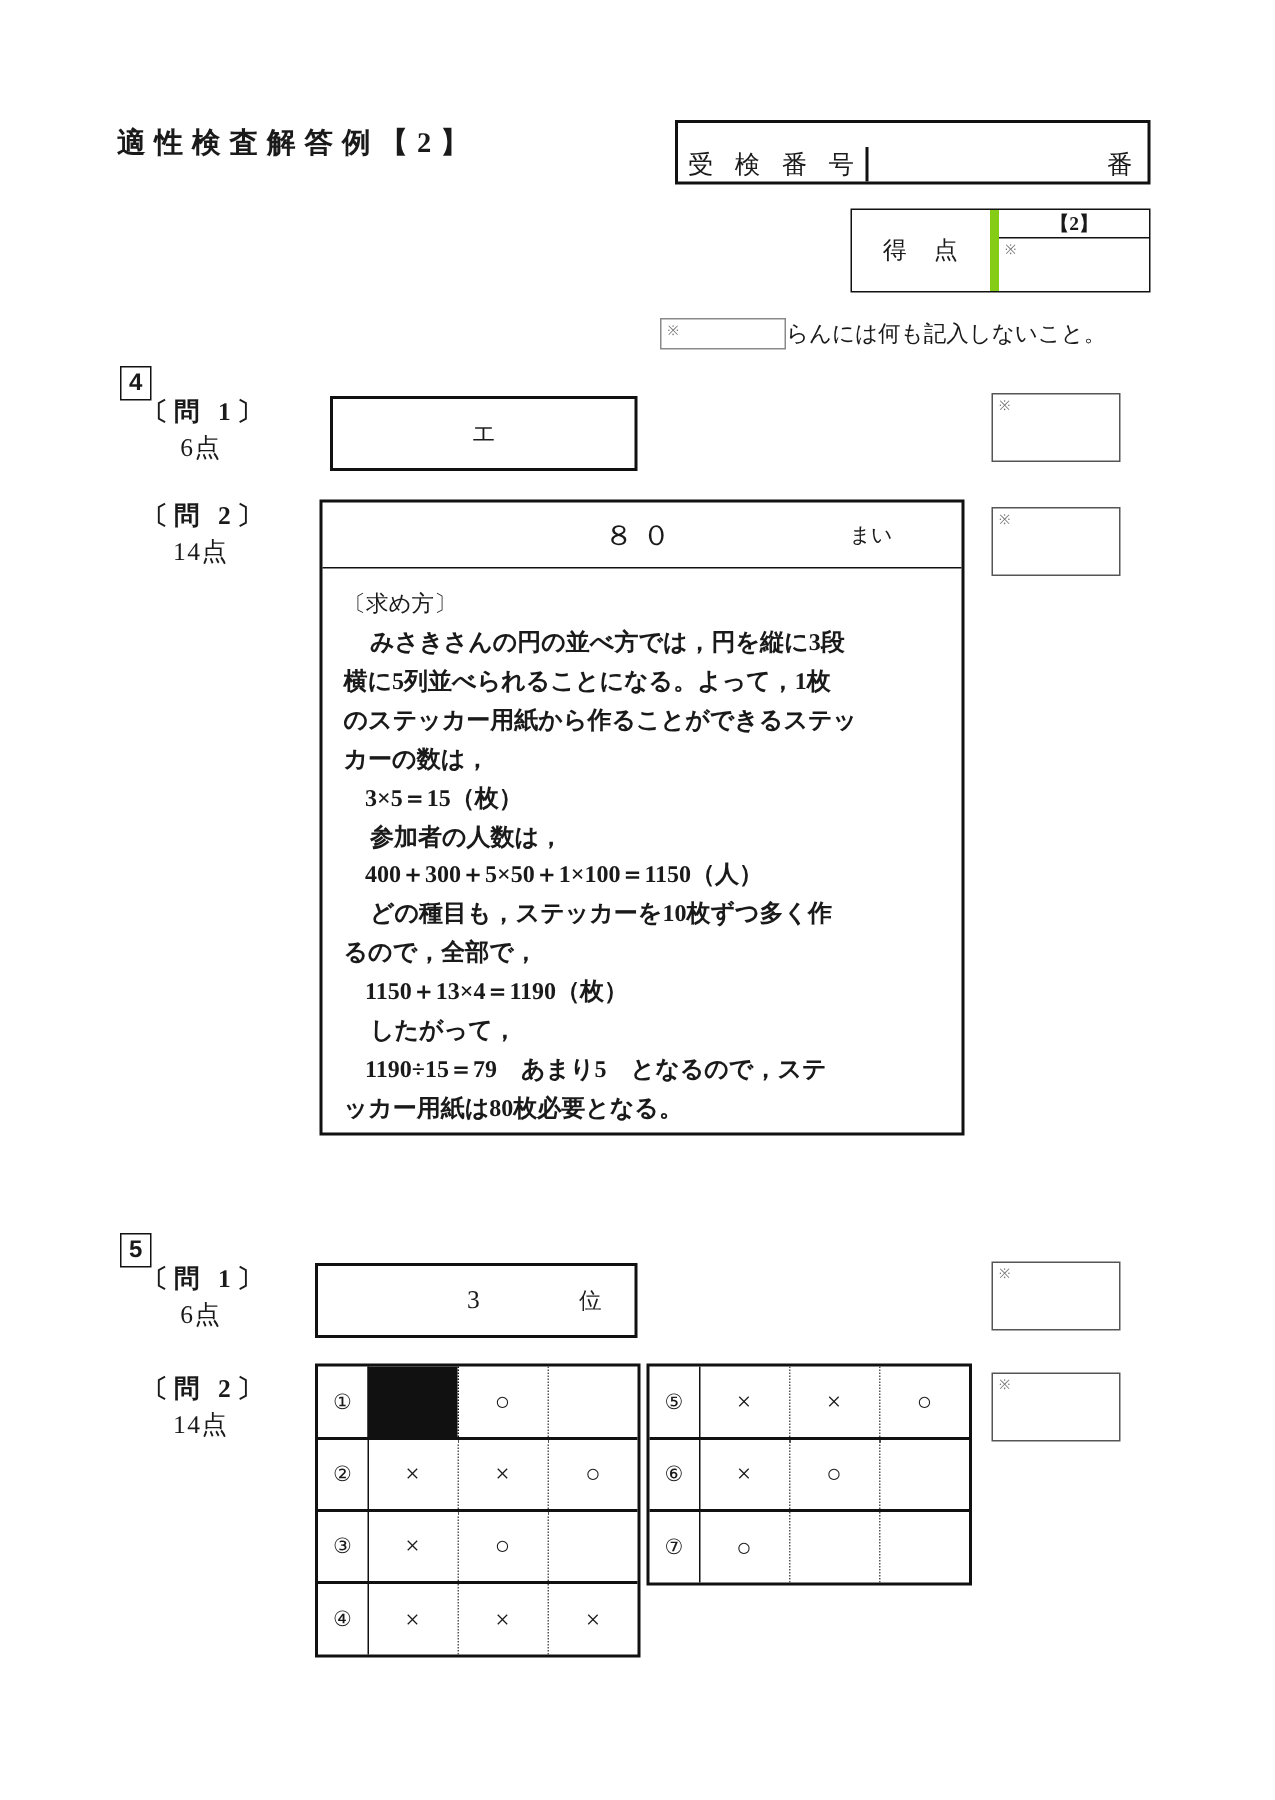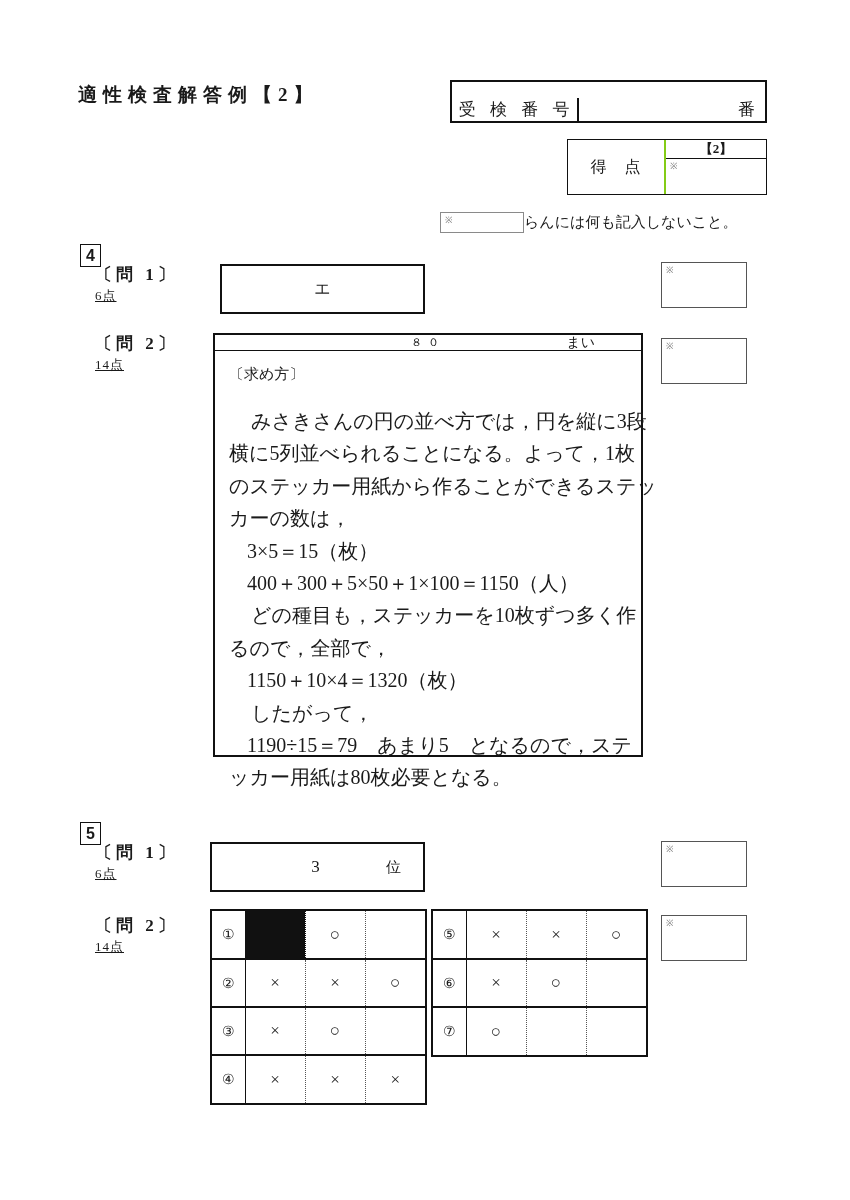--- a/index.html
+++ b/index.html
@@ -71,21 +71,21 @@
     left: 567px;
     top: 139px;
     width: 200px;
     height: 56px;
     border: 1px solid #111;
     display: flex;
     box-sizing: border-box;
   }
   #score-label {
     width: 98px;
-    border-right: 2px solid #84cc16;
+    border-right: 6px solid #84cc16;
     display: flex;
     align-items: center;
     justify-content: center;
     font-size: 16px;
     letter-spacing: 7px;
     box-sizing: border-box;
     padding-left: 6px;
   }
   #score-col {
     flex: 1;
@@ -160,27 +160,26 @@
     text-align: left;
     white-space: nowrap;
   }
   .q-label .q-title {
     font-size: 17px;
     letter-spacing: 4px;
     font-weight: 700;
     display: block;
   }
   .q-label .q-points {
-    font-size: 13px;
+    font-size: 17px;
     display: block;
-    text-align: left;
+    text-align: center;
     padding-right: 6px;
     margin-top: 1px;
     letter-spacing: 1px;
-    text-decoration: underline;
   }
 
   
   .ans-box {
     position: absolute;
     border: 2px solid #111;
     box-sizing: border-box;
     display: flex;
     align-items: center;
     justify-content: center;
@@ -207,32 +206,32 @@
   }
   #ans-4-2-head {
     height: 44px;
     border-bottom: 1px solid #111;
     display: flex;
     align-items: center;
     justify-content: center;
     position: relative;
     box-sizing: border-box;
   }
-  #ans-4-2-head .val { font-size: 11px; letter-spacing: 6px; }
+  #ans-4-2-head .val { font-size: 19px; letter-spacing: 6px; }
   #ans-4-2-head .unit { position: absolute; right: 46px; font-size: 14px; }
   #ans-4-2-body {
     flex: 1;
     padding: 14px 14px 0 14px;
     box-sizing: border-box;
   }
   #method-title {
     font-size: 15px;
-    margin-bottom: 21px;
-  }
-  #method-lines { font-size: 20px; line-height: 1.62; }
+    margin-bottom: 4px;
+  }
+  #method-lines { font-size: 16px; line-height: 1.62; font-weight: bold; }
   .mline { white-space: nowrap; }
   .mline.ind1 { text-indent: 1.1em; }
   .mline.ind2 { text-indent: 0.9em; }
 
   
   .star-box {
     position: absolute;
     width: 86px;
     height: 46px;
     border: 1px solid #555;
@@ -334,24 +333,25 @@
       <span class="unit">まい</span>
     </div>
     <div id="ans-4-2-body">
       <div id="method-title">〔求め方〕</div>
       <div id="method-lines">
           <div class="mline ind1">みさきさんの円の並べ方では，円を縦に3段</div>
           <div class="mline">横に5列並べられることになる。よって，1枚</div>
           <div class="mline">のステッカー用紙から作ることができるステッ</div>
           <div class="mline">カーの数は，</div>
           <div class="mline ind2">3×5＝15（枚）</div>
+          <div class="mline ind1">参加者の人数は，</div>
           <div class="mline ind2">400＋300＋5×50＋1×100＝1150（人）</div>
           <div class="mline ind1">どの種目も，ステッカーを10枚ずつ多く作</div>
           <div class="mline">るので，全部で，</div>
-          <div class="mline ind2">1150＋10×4＝1320（枚）</div>
+          <div class="mline ind2">1150＋13×4＝1190（枚）</div>
           <div class="mline ind1">したがって，</div>
           <div class="mline ind2">1190÷15＝79　あまり5　となるので，ステ</div>
           <div class="mline">ッカー用紙は80枚必要となる。</div>
         </div>
     </div>
   </div>
 
   <div class="star-box" id="star-4-2">
     <span class="mark-star">※</span>
   </div>

